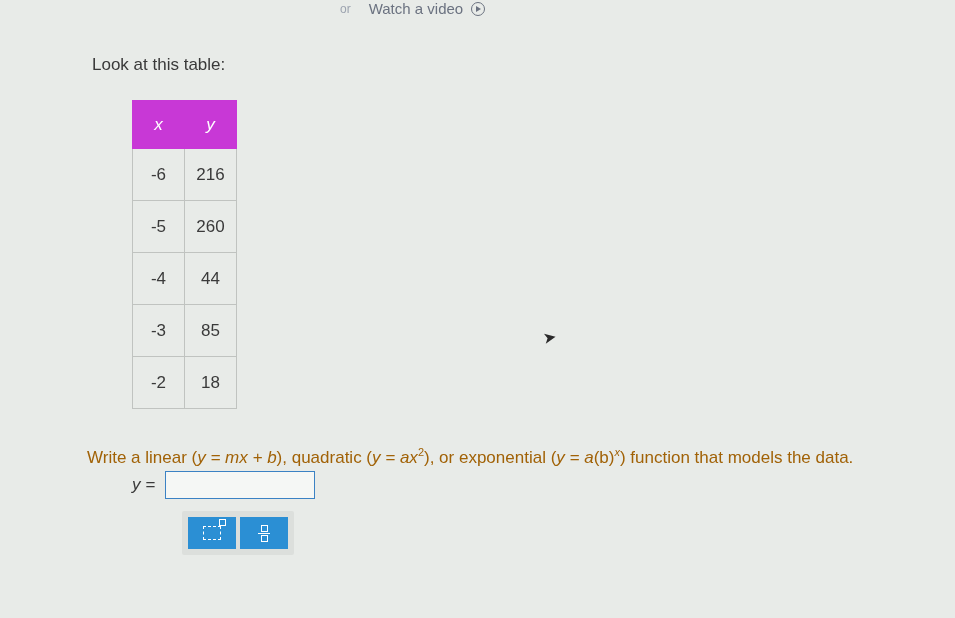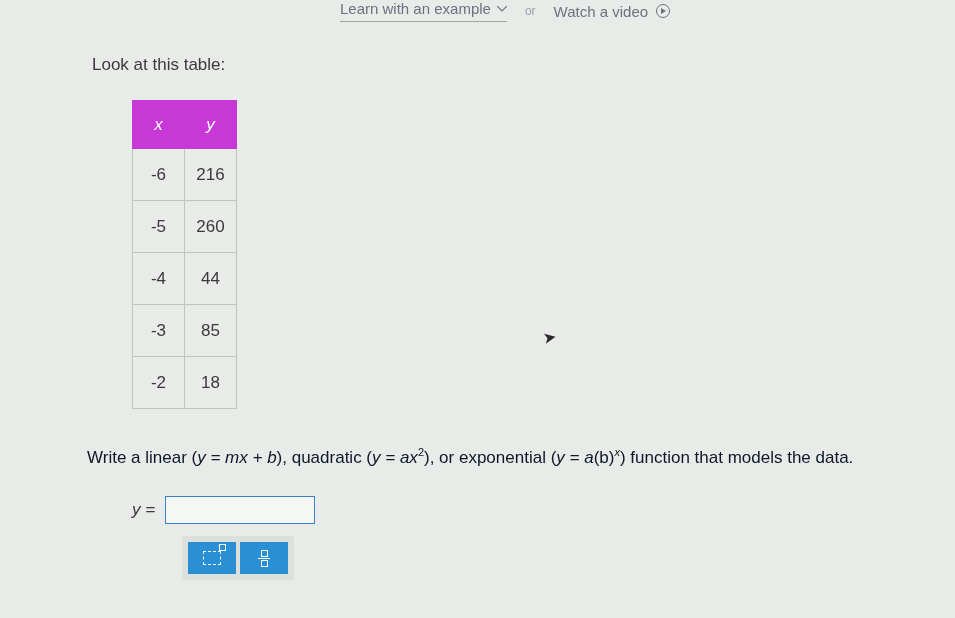--- a/index.html
+++ b/index.html
@@ -91,23 +91,22 @@
       border: 1px solid #c0c3c0;
       width: 52px;
       height: 52px;
       text-align: center;
       font-size: 17px;
       background: #e8ebe8;
       color: #3a3a3a;
     }
     .instruction {
       font-size: 17px;
-      color: #0f172a;
+      color: #a16207;
       line-height: 1.6;
-      margin-bottom: 25px;
       margin-left: -5px;
     }
     .instruction .ital {
       font-style: italic;
     }
     .instruction sup {
       font-size: 11px;
     }
     .answer-row {
       display: flex;
@@ -188,26 +187,20 @@
       top: 328px;
       font-size: 16px;
       color: #2a2a2a;
       transform: rotate(-10deg);
     }
   </style>
 </head>
 <body>
 
 <div class="top-links">
-  <div class="link-example">
-    <span>Learn with an example</span>
-    <svg class="chevron-down" viewBox="0 0 10 6">
-        <path d="M0 0 L5 5 L10 0" fill="none" stroke="#6b7280" stroke-width="1.2"></path>
-      </svg>
-  </div>
   <span class="or-text">or</span>
   <div class="link-video">
     <span>Watch a video</span>
     <span class="play-circle">
         <span class="play-triangle"></span>
       </span>
   </div>
 </div>
 
 <div class="content">

